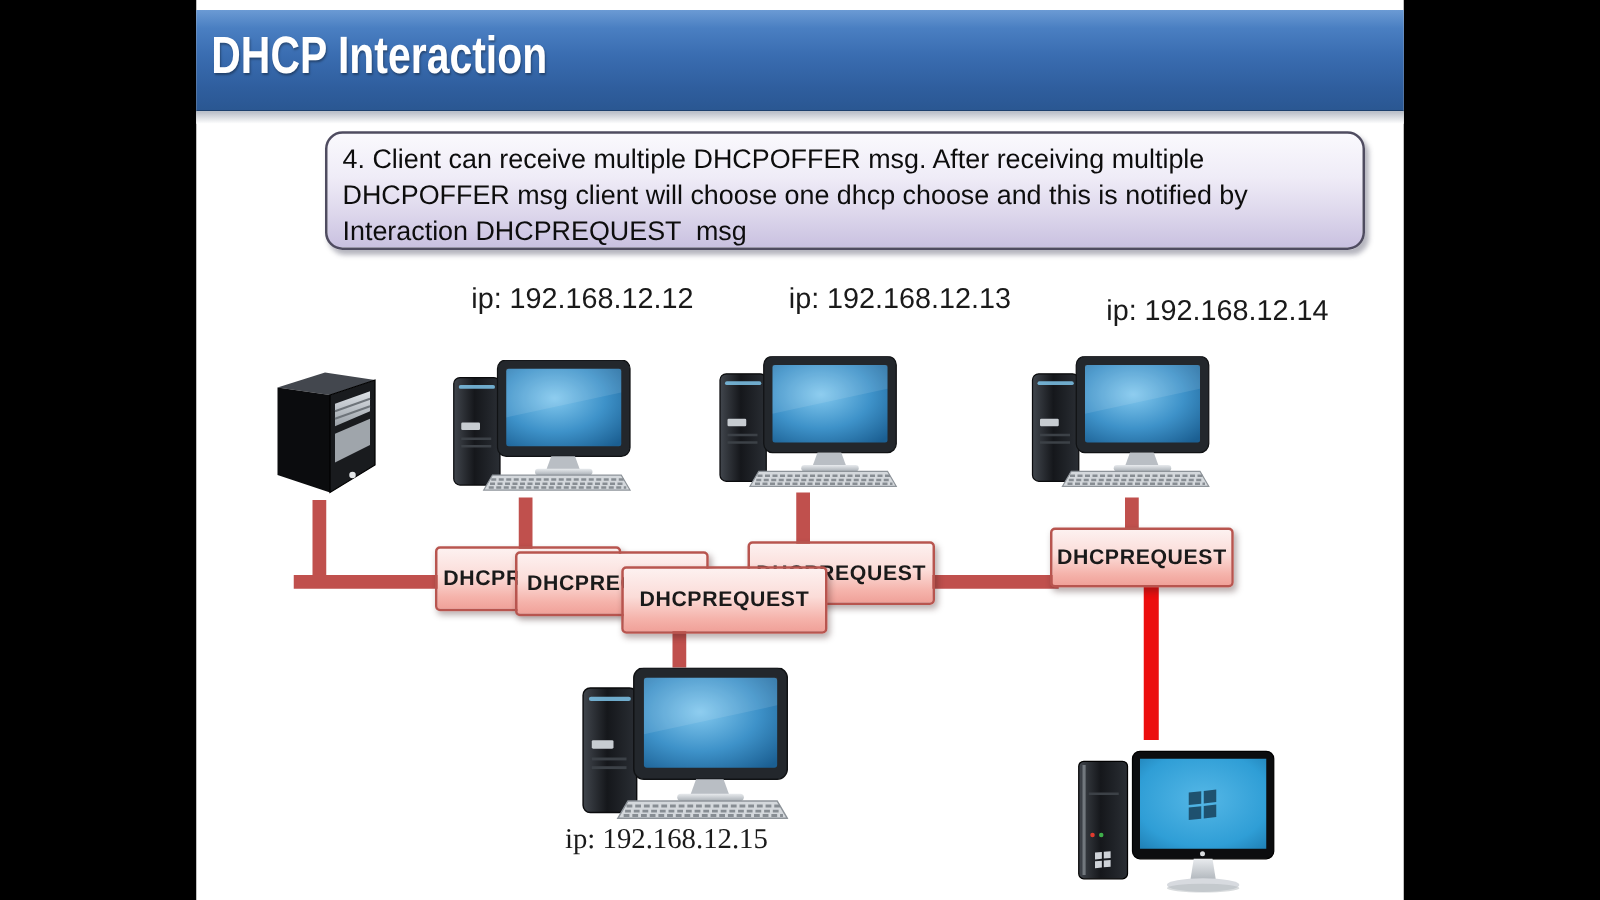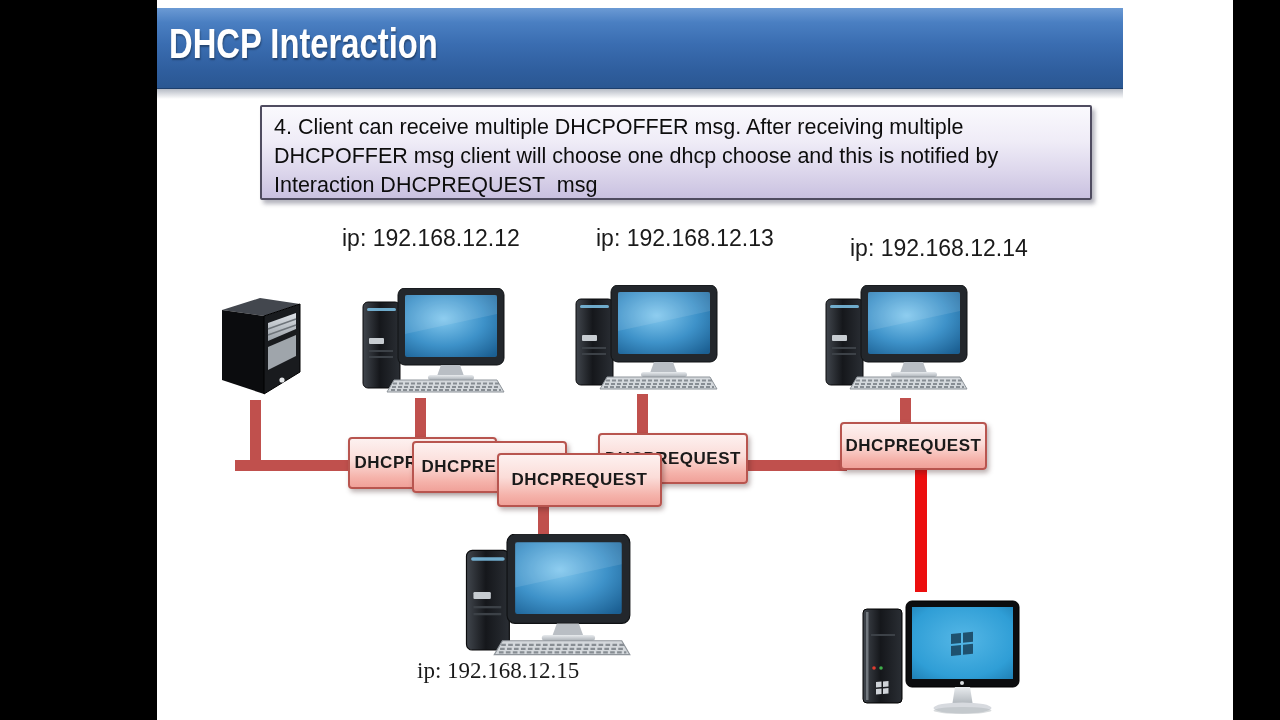--- a/index.html
+++ b/index.html
@@ -1,20 +1,20 @@
 <!DOCTYPE html>
 <html><head>
 <meta charset="utf-8">
 <style>
   html,body{margin:0;padding:0;}
   body{
     width:1280px;height:720px;position:relative;overflow:hidden;
     background:#000;font-family:"Liberation Sans",sans-serif;
   }
-  .slide{position:absolute;left:157px;top:0;width:1076px;height:720px;background:#ffffff;}
+  .slide{position:absolute;left:157px;top:0;width:966px;height:720px;background:#ffffff;}
 
   
   .titlebar{
     position:absolute;left:0;top:8px;width:966px;height:80px;
     background:linear-gradient(#6b9ad4 0%,#4a7fc2 18%,#3a6db1 45%,#2f5e9e 78%,#2a5792 100%);
     border-bottom:1px solid #1d3f6d;
   }
   .title-gloss{
     position:absolute;left:0;top:89px;width:966px;height:10px;
     background:linear-gradient(#b6bbc5,#ffffff);
@@ -23,31 +23,31 @@
     position:absolute;left:12px;top:20px;
     font-size:42px;font-weight:800;color:#ffffff;letter-spacing:0px;
     transform:scaleX(0.78);transform-origin:left center;
     text-shadow:1px 2px 2px rgba(0,0,0,0.35);
     white-space:nowrap;
   }
 
   
   .note-box{
     position:absolute;left:103px;top:105px;width:832px;height:95px;
-    border:2px solid #4f4c60;border-radius:2px;
+    border:2px solid #4f4c60;border-radius:14px;
     background:linear-gradient(#faf9fd 0%,#efecf7 38%,#ddd7ec 70%,#c9c1e0 100%);
     box-shadow:3px 4px 4px rgba(90,90,110,0.45);
     box-sizing:border-box;padding:6px 12px;
     font-size:21.5px;color:#0d0d0d;line-height:29px;
   }
   .note-line{white-space:pre;}
 
   
   .ip-label{
-    position:absolute;font-size:23px;color:#1a1a1a;white-space:nowrap;
+    position:absolute;font-size:23px;color:#1a1a1a;white-space:nowrap;margin-left:35px;
   }
 
   
   .net{position:absolute;background:#c0504d;z-index:1;}
   .net-bright{position:absolute;background:#ec0e0e;z-index:1;}
 
   
   .msg-box{
     position:absolute;box-sizing:border-box;
     border:2px solid #b8554f;border-radius:4px;

